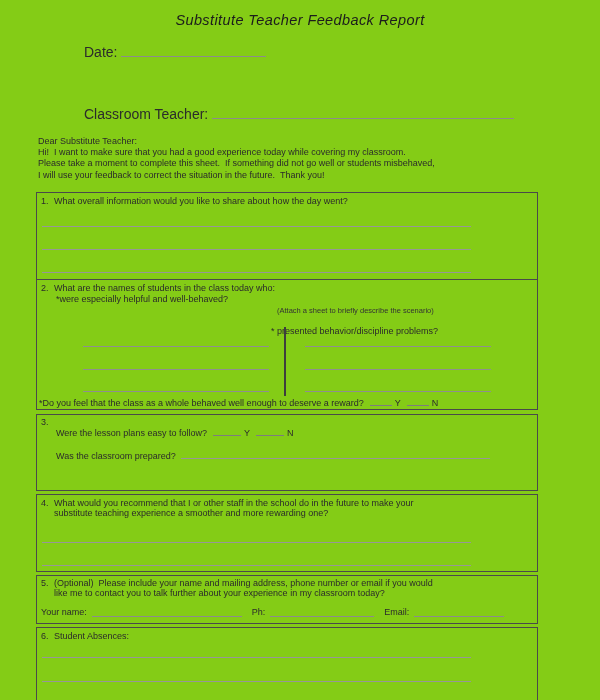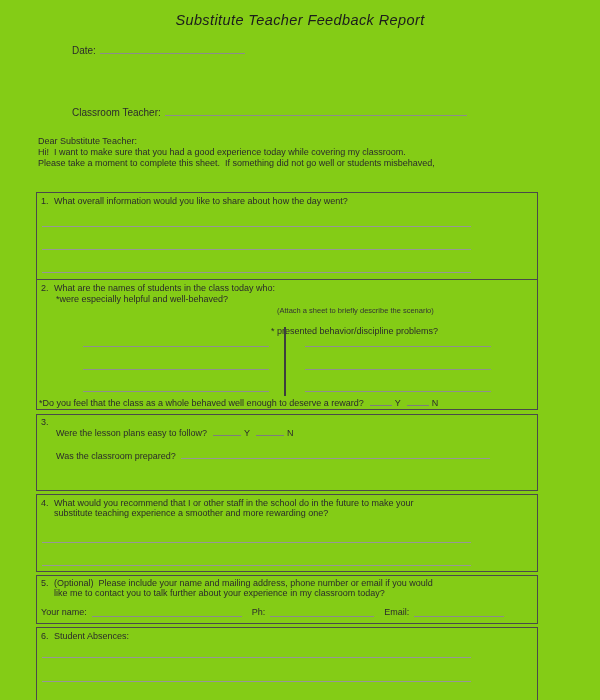--- a/index.html
+++ b/index.html
@@ -1,21 +1,21 @@
 <!DOCTYPE html>
 <html><head>
 <meta charset="utf-8">
 <style>
   html,body{margin:0;padding:0;background:#e8e8e8;}
   .page{position:relative;width:600px;height:700px;background:#84cc16;overflow:hidden;
         font-family:Liberation Sans, sans-serif;font-size:9px;color:#2b2b2b;margin:0 auto;}
   .pre{white-space:pre;}
   .title{position:absolute;top:12px;left:0;width:100%;text-align:center;
          font-style:italic;font-size:14.5px;letter-spacing:.4px;color:#1c1c1c;}
-  .tf{position:absolute;left:72px;white-space:nowrap;font-size:10px;}
+  .tf{position:absolute;left:84px;white-space:nowrap;font-size:14px;}
   .lbl{margin-right:4px;}
   .blank{display:inline-block;border-bottom:1px solid #8c8c8c;height:9px;vertical-align:baseline;}
   .intro{position:absolute;top:136px;left:38px;line-height:11.2px;}
   .form{position:absolute;top:192px;left:36px;width:502px;}
   .box{box-sizing:border-box;width:502px;border:1px solid #4a4a4a;position:relative;}
   .boxA{height:218px;}
   .s1{height:86px;position:relative;}
   .s2{height:129px;border-top:1px solid #4a4a4a;position:relative;}
   .qrow{padding:3px 0 0 4px;display:flex;}
   .qrow2{padding:0 0 0 17px;}
@@ -60,20 +60,21 @@
     <span class="lbl">Date:</span><span class="blank" style="width:145px"></span>
   </div>
   <div class="tf" style="top:106px">
     <span class="lbl">Classroom Teacher:</span><span class="blank" style="width:302px"></span>
   </div>
 
   <div class="intro">
     <div class="pre">Dear Substitute Teacher:</div>
     <div class="pre">Hi!  I want to make sure that you had a good experience today while covering my classroom.</div>
     <div class="pre">Please take a moment to complete this sheet.  If something did not go well or students misbehaved,</div>
+    <div class="pre">I will use your feedback to correct the situation in the future.  Thank you!</div>
   </div>
 
   <div class="form">
 
     <div class="box boxA">
       <div class="s1">
         <div class="qrow">
           <span class="qnum">1.</span>
           <span class="qtext pre">What overall information would you like to share about how the day went?</span>
         </div>

